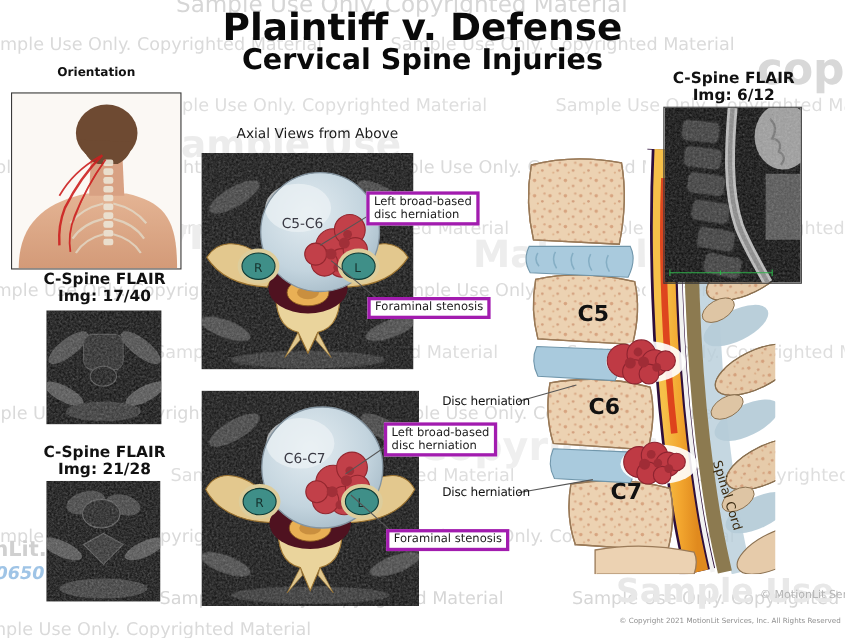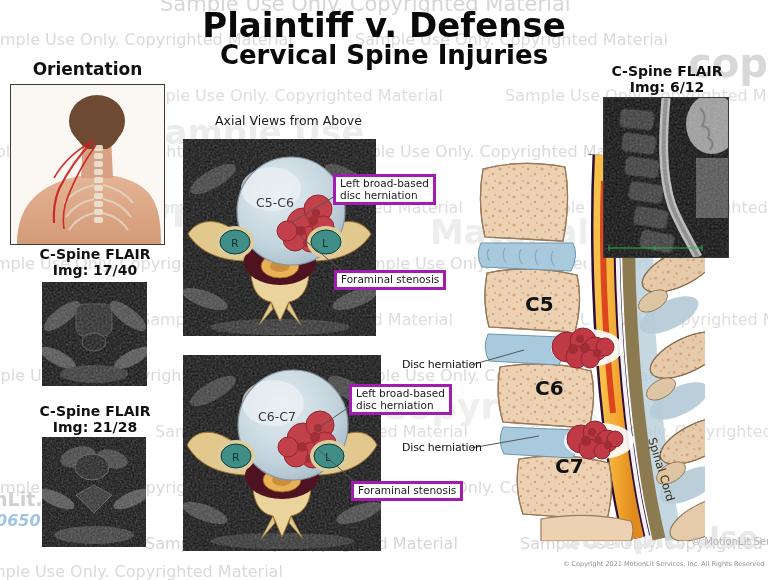--- a/index.html
+++ b/index.html
@@ -63,21 +63,21 @@
       <span class="wm" style="left: 380px; top: 386px; font-size: 36px; color: rgb(239, 239, 239); font-weight: bold;">Copyrighted</span>
       <span class="wm" style="left: 560px; top: 520px; font-size: 30px; color: rgb(232, 232, 232); font-weight: bold;">Sample Use</span>
       <span class="wm" style="left: 430px; top: 212px; font-size: 34px; color: rgb(237, 237, 237); font-weight: bold;">Material</span>
     </div>
   <div class="abs site-wm" style="left:-6px;top:488px;">nLit.com</div>
   <div class="abs num-wm" style="left:-4px;top:511px;">0650</div>
 
   <div class="abs title-main" style="top:8px;">Plaintiff v. Defense</div>
   <div class="abs title-sub">Cervical Spine Injuries</div>
 
-  <div class="abs sec-head" style="left:10px;top:60px;width:155px;font-size:17px;">Orientation</div>
+  <div class="abs sec-head" style="left:10px;top:60px;width:155px;font-size:11px;">Orientation</div>
 
   <div class="abs imgbox bordered" style="left:10px;top:84px;width:155px;height:161px;background:#fbf8f4;">
     <svg width="153" height="159" viewBox="0 0 153 159">
       <defs>
         <linearGradient id="skinG" x1="0" y1="0" x2="0" y2="1">
           <stop offset="0" stop-color="#e4b494"></stop>
             <stop offset="1" stop-color="#d39a78"></stop>
         </linearGradient>
       </defs>
 
@@ -298,21 +298,21 @@
     <div>Left broad-based</div>
     <div>disc herniation</div>
   </div>
   <div class="abs callout" style="left:334px;top:270px;">Foraminal stenosis</div>
   <div class="abs callout" style="left:349px;top:384px;">
     <div>Left broad-based</div>
     <div>disc herniation</div>
   </div>
   <div class="abs callout" style="left:351px;top:481px;">Foraminal stenosis</div>
 
-  <div class="abs imgbox" style="left:455px;top:151px;width:250px;height:390px;z-index:2;">
+  <div class="abs imgbox" style="left:455px;top:132px;width:250px;height:390px;z-index:2;">
     <svg width="250" height="390" viewBox="0 0 250 390">
       <defs>
         <pattern id="spkS" width="14" height="14" patternUnits="userSpaceOnUse">
           <circle cx="3" cy="4" r="1.6" fill="#c2764e" opacity="0.5"></circle>
           <circle cx="10" cy="9" r="1.2" fill="#b2603c" opacity="0.45"></circle>
           <circle cx="6" cy="11" r="1" fill="#c98a5e" opacity="0.5"></circle>
           <circle cx="12" cy="2" r="1.1" fill="#bb6e46" opacity="0.4"></circle>
         </pattern>
         <linearGradient id="cordG" x1="0" y1="0" x2="1" y2="0">
           <stop offset="0" stop-color="#f6c049"></stop>

